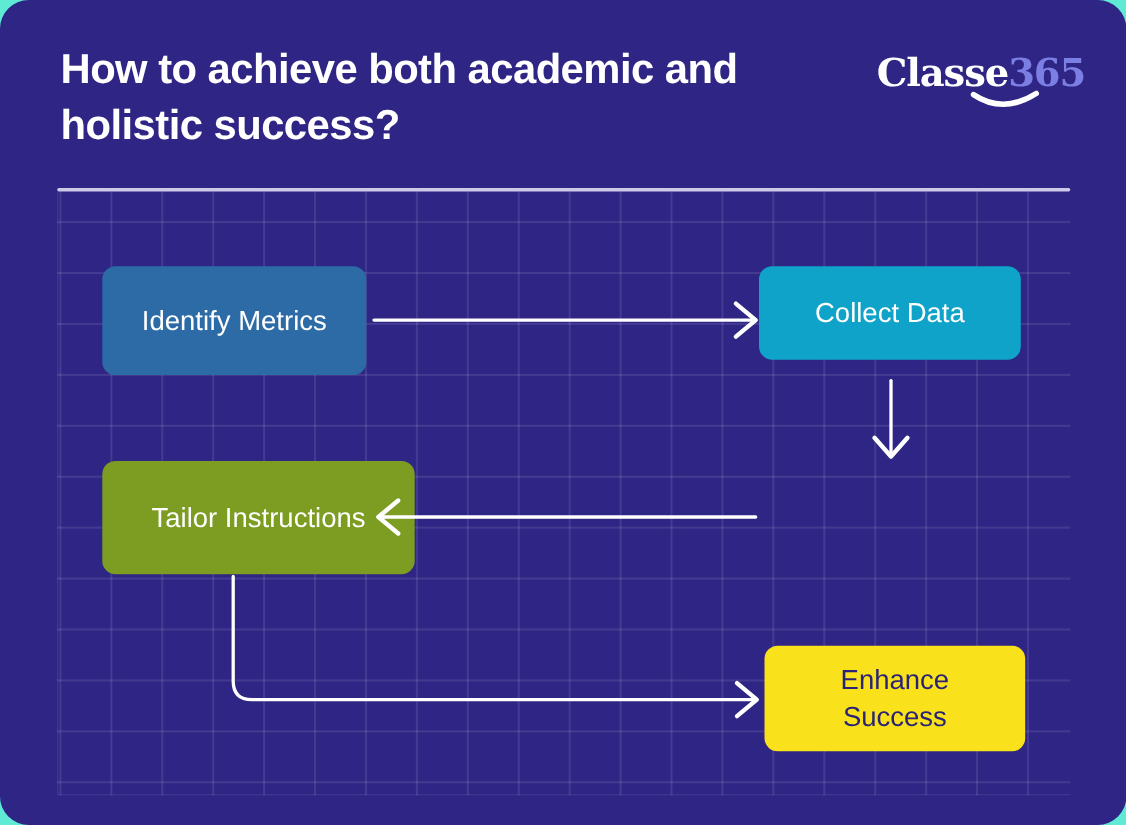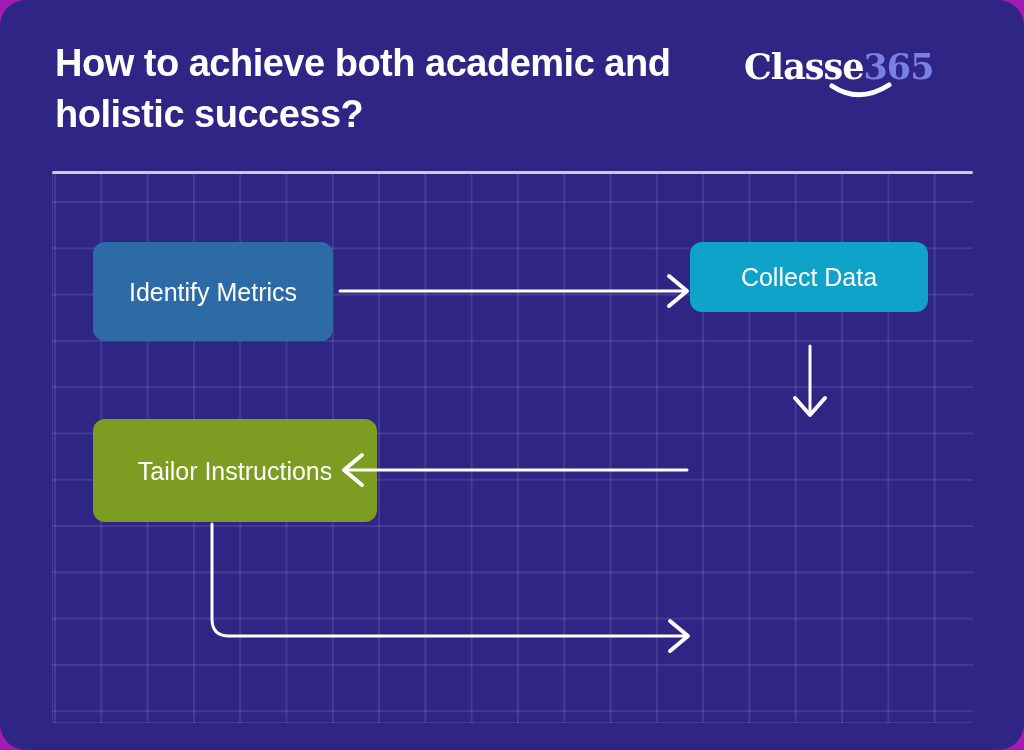--- a/index.html
+++ b/index.html
@@ -1,17 +1,17 @@
 <!DOCTYPE html>
 <html><head>
 <meta charset="utf-8">
 <style>
   * { margin: 0; padding: 0; box-sizing: border-box; }
   html, body { width: 1024px; height: 750px; background: #ffffff; font-family: "Liberation Sans", sans-serif; }
-  .stage { position: relative; width: 1024px; height: 750px; background: #a21caf; overflow: hidden; }
+  .stage { position: relative; width: 1024px; height: 750px; background: #5eead4; overflow: hidden; }
   .canvas {
     position: absolute; inset: 0;
     background: #2e2584;
     border-radius: 26px;
     overflow: hidden;
   }
   .grid {
     position: absolute; left: 52px; top: 174px; width: 921px; height: 549px;
     background-image:
       linear-gradient(to right, rgba(255,255,255,0.10) 1.5px, transparent 1.5px),
@@ -23,35 +23,35 @@
   }
   .separator {
     position: absolute; left: 52px; top: 171px; width: 921px; height: 2.5px;
     background: rgba(233,232,248,0.85); border-radius: 2px;
   }
   .title {
     position: absolute; left: 55px; top: 38px; width: 690px;
     color: #ffffff; font-size: 38px; font-weight: 700; line-height: 51px;
     letter-spacing: -0.5px;
   }
-  .logo { position: absolute; left: 744px; top: 46px; width: 190px; height: 60px; }
+  .logo { position: absolute; left: 797px; top: 46px; width: 190px; height: 60px; }
   .logo-text {
     font-family: "DejaVu Serif", serif; font-weight: 700; font-size: 35px;
     letter-spacing: -1px; white-space: nowrap;
   }
   .logo-brand { color: #ffffff; }
   .logo-suffix { color: #7b7ee2; }
   .logo-smile { position: absolute; left: 84px; top: 36px; }
   .node {
     position: absolute; display: flex; align-items: center; justify-content: center;
     text-align: center; border-radius: 12px;
     color: #ffffff; font-size: 25px; line-height: 34px;
   }
   .node-identify { left: 93px;  top: 242px; width: 240px; height: 99px; }
-  .node-collect  { left: 690px; top: 242px; width: 238px; height: 70px; }
+  .node-collect  { left: 690px; top: 242px; width: 238px; height: 85px; }
   .node-analyze  { left: 690px; top: 419px; width: 238px; height: 101px; }
   .node-tailor   { left: 93px;  top: 419px; width: 284px; height: 103px; padding: 0 42px; }
   .node-enhance  { left: 695px; top: 587px; width: 237px; height: 96px; padding: 0 48px; font-weight: 500; }
   .arrows { position: absolute; left: 0; top: 0; pointer-events: none; }
 </style>
 </head>
 <body>
 
 <div class="stage">
   <div class="canvas">
@@ -70,20 +70,23 @@
 
     <div class="node node-identify" style="background: rgb(45, 107, 166); color: rgb(255, 255, 255);">
       <span>Identify Metrics</span>
     </div>
     <div class="node node-collect" style="background: rgb(15, 163, 201); color: rgb(255, 255, 255);">
       <span>Collect Data</span>
     </div>
     <div class="node node-tailor" style="background: rgb(125, 156, 34); color: rgb(255, 255, 255);">
       <span>Tailor Instructions</span>
     </div>
+    <div class="node node-enhance" style="background: rgb(249, 225, 27); color: rgb(42, 35, 117);">
+      <span>Enhance Success</span>
+    </div>
 
     <svg class="arrows" width="1024" height="750" viewBox="0 0 1024 750">
       <g fill="none" stroke-linecap="round" stroke-linejoin="round" stroke="#ffffff">
         <path d="M340 291 H684" stroke-width="3"></path>
         <path d="M669 276 L687 291 L669 306" stroke-width="4"></path>
       </g>
       <g fill="none" stroke-linecap="round" stroke-linejoin="round" stroke="#ffffff">
         <path d="M810 346 V411" stroke-width="3"></path>
         <path d="M795 398 L810 415 L825 398" stroke-width="4"></path>
       </g>

